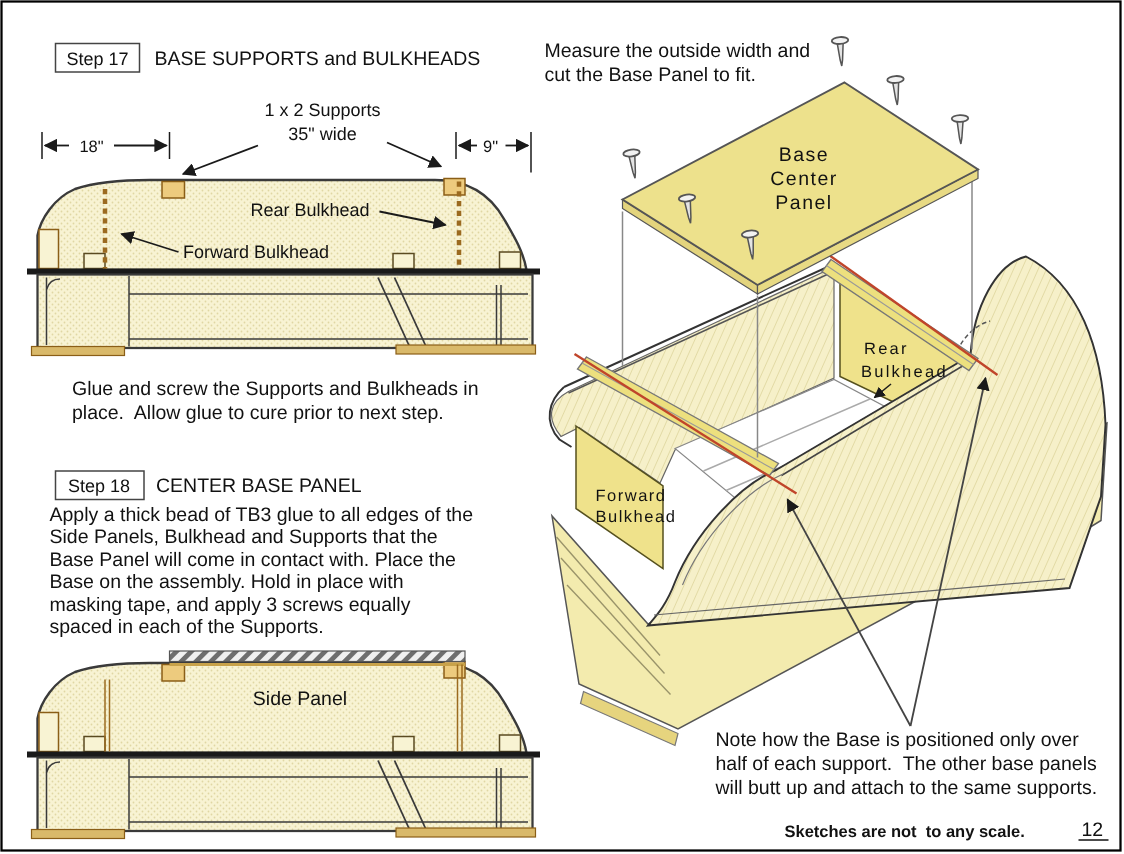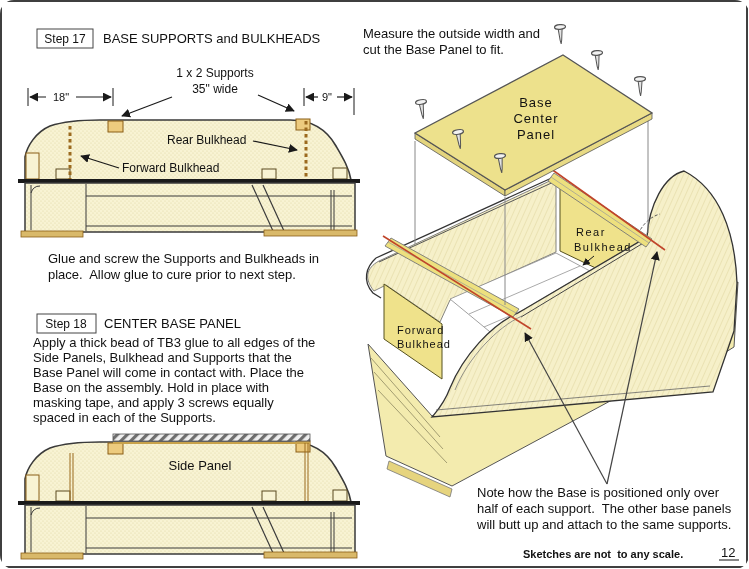--- a/index.html
+++ b/index.html
@@ -1,17 +1,17 @@
 <!DOCTYPE html>
 <html><head>
 <meta charset="utf-8">
 <style>
   html,body{margin:0;padding:0;background:#fff;}
   .page{position:relative;width:749px;height:569px;background:#fff;overflow:hidden;
-        font-family:"Liberation Sans", sans-serif;border-radius:14px;}
+        font-family:"Liberation Sans", sans-serif;}
   svg text{font-family:"Liberation Sans", sans-serif;fill:#111;}
   .t13{font-size:13px;}
   .t12{font-size:12px;}
   .t11{font-size:11px;}
   .bold{font-weight:bold;}
 </style>
 </head>
 <body>
 
 <div class="page">

